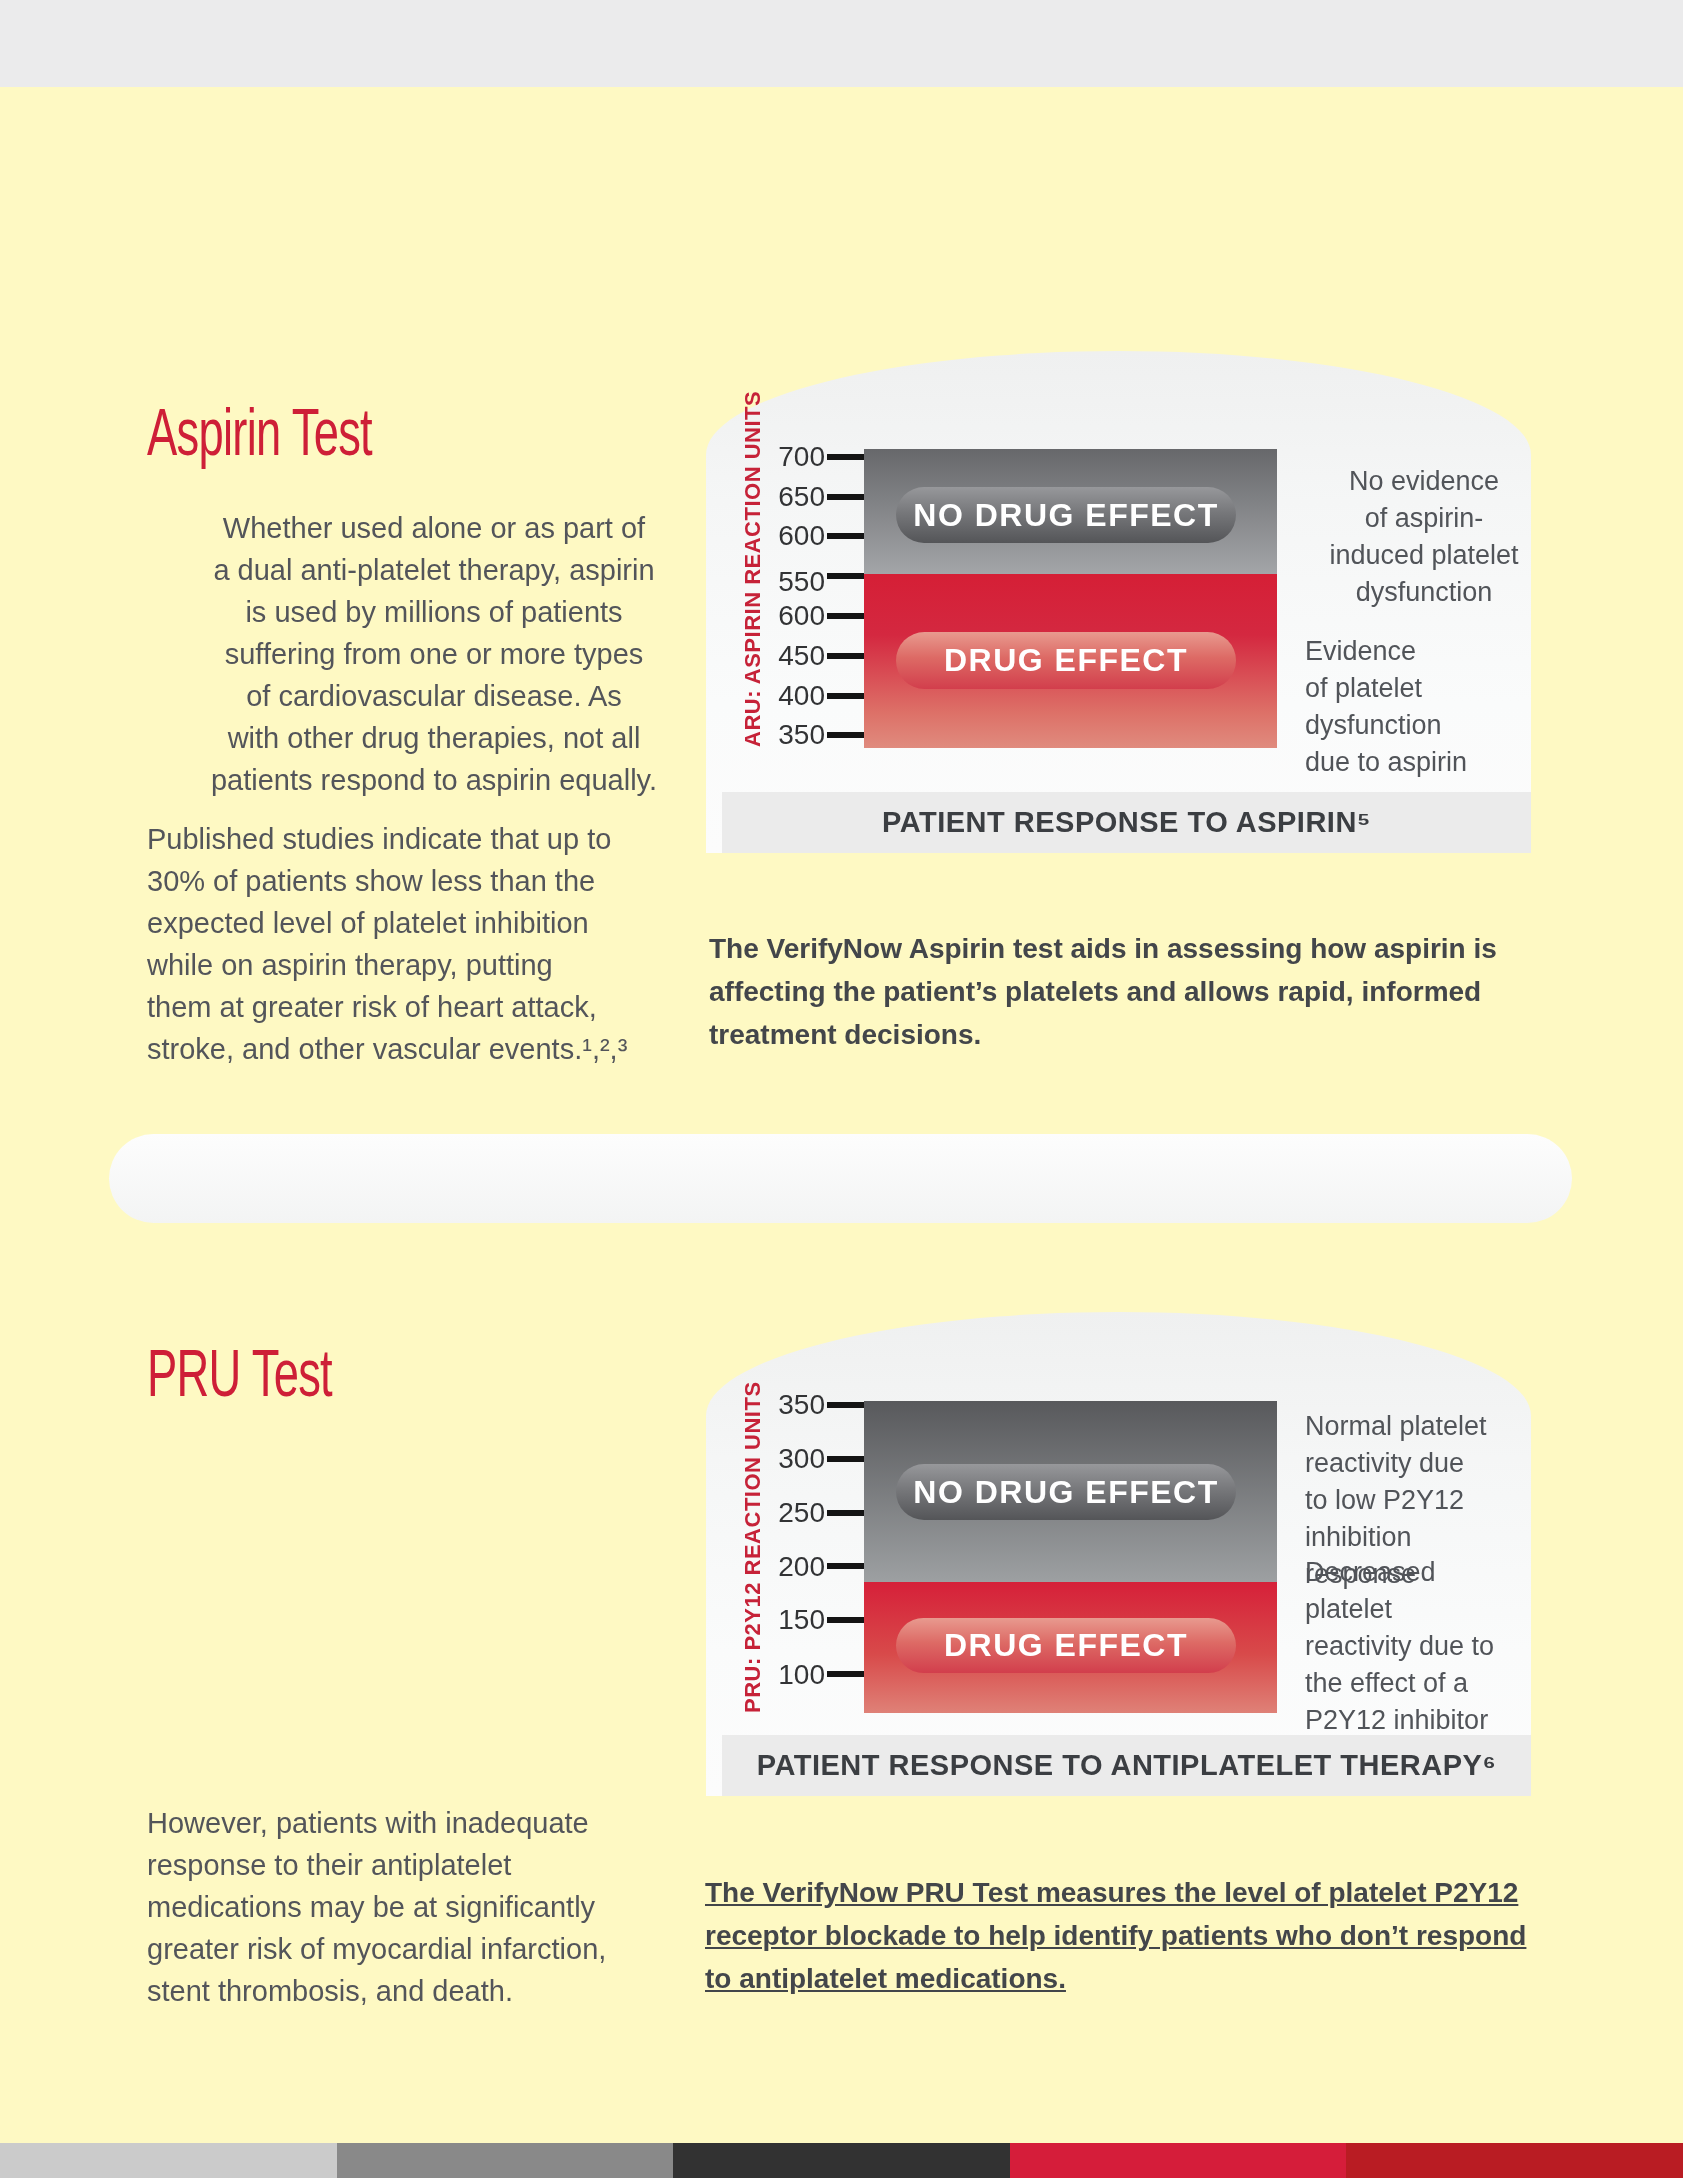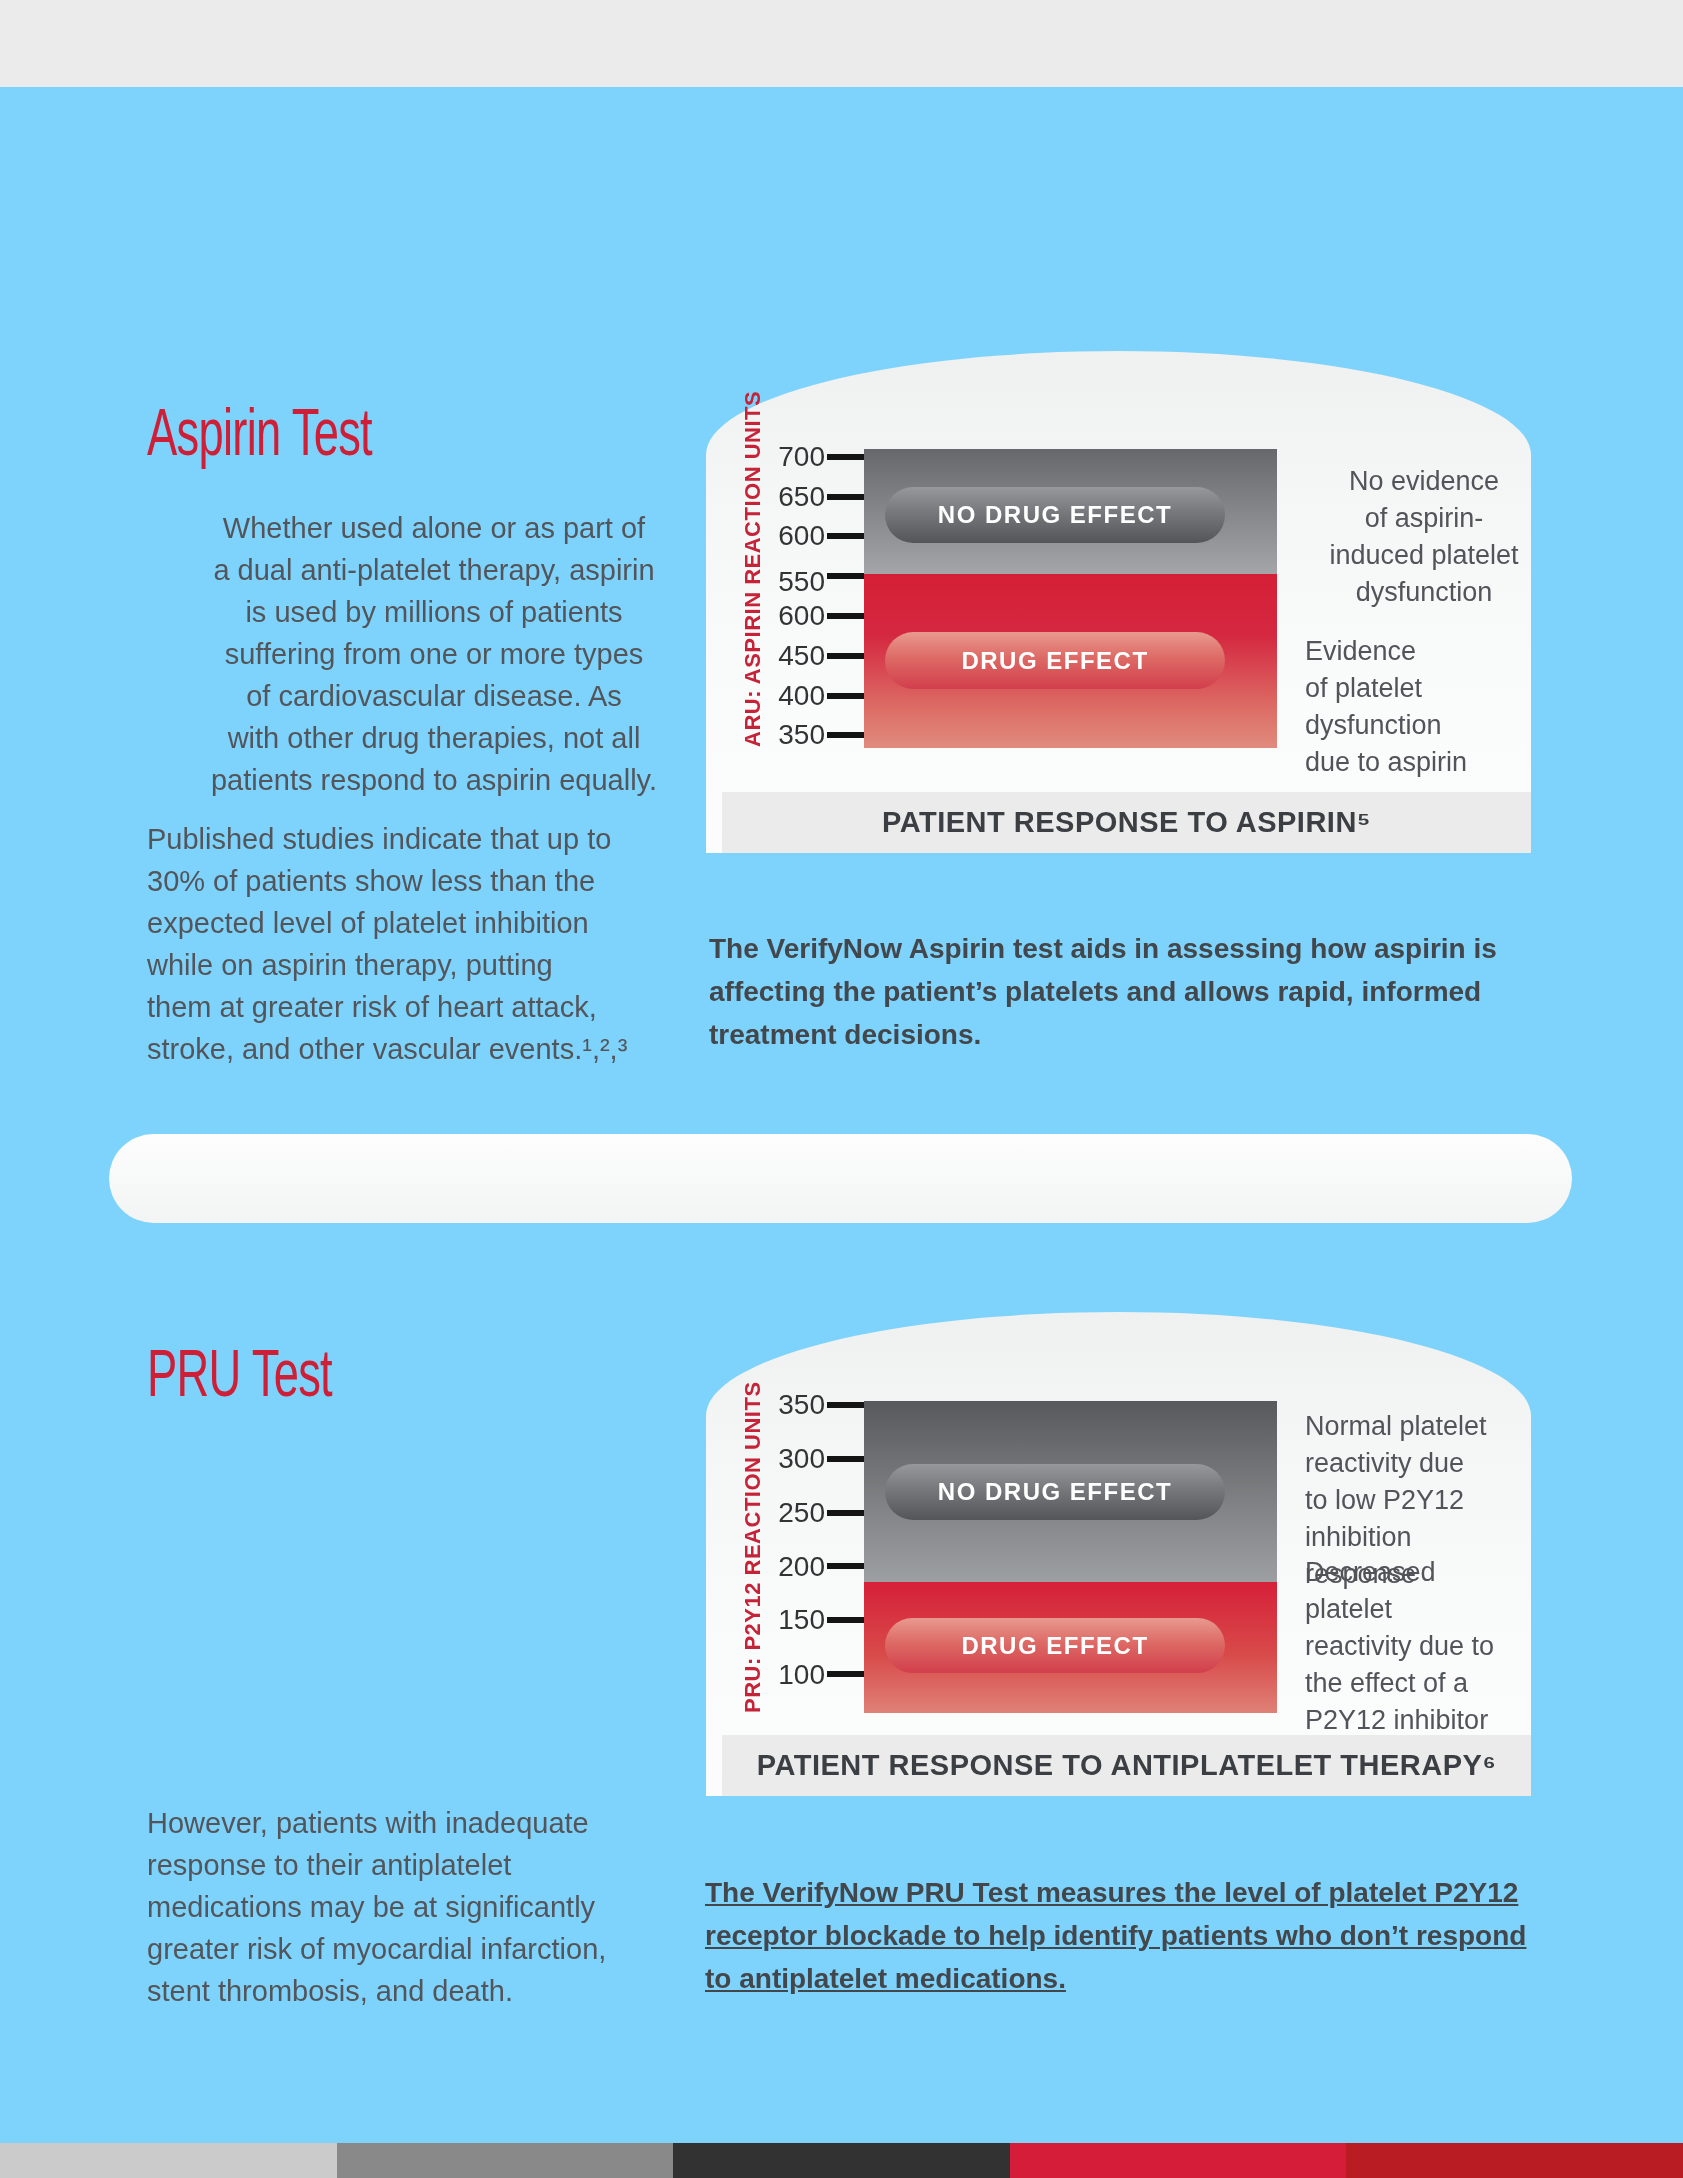--- a/index.html
+++ b/index.html
@@ -1,16 +1,16 @@
 <!DOCTYPE html>
 <html><head>
 <meta charset="utf-8">
 <style>
   html,body{margin:0;padding:0;background:#ffffff;}
-  .page{position:relative;width:1683px;height:2178px;background:#7dd3fc;overflow:hidden;
+  .page{position:relative;width:1683px;height:2178px;background:#fef9c3;overflow:hidden;
         font-family:"Liberation Sans","DejaVu Sans",sans-serif;}
   .topband{position:absolute;left:0;top:0;width:1683px;height:87px;background:#ebebec;}
 
   .section-title{position:absolute;color:#ce1f37;font-size:63px;font-weight:400;
         letter-spacing:-1px;white-space:nowrap;transform:scale(0.72,1.06);transform-origin:left top;}
   .body-text{position:absolute;width:574px;font-size:29px;line-height:42px;color:#53555a;
         white-space:pre-line;}
   .statement{position:absolute;width:871px;font-size:28px;line-height:43px;font-weight:700;
         color:#43464a;white-space:pre-line;}
 
@@ -30,22 +30,22 @@
   .tick-label{position:absolute;left:28px;width:91px;text-align:right;font-size:28px;
         line-height:32px;color:#323335;}
   .tick-mark{position:absolute;left:121px;width:41px;height:6px;background:#141414;}
 
   .zone{position:absolute;left:158px;width:413px;}
   .zone-gray1{background:linear-gradient(180deg,#67686b 0%,#a3a5a8 100%);}
   .zone-red1{background:linear-gradient(180deg,#d51f36 0%,#d42840 35%,#dd7168 80%,#e08b7e 100%);}
   .zone-gray2{background:linear-gradient(180deg,#58595c 0%,#9da0a2 100%);}
   .zone-red2{background:linear-gradient(180deg,#d62039 0%,#d84a4a 55%,#df8177 100%);}
 
-  .pill{position:absolute;left:179px;width:340px;border-radius:29px;display:flex;
-        align-items:center;justify-content:center;color:#ffffff;font-weight:700;font-size:24px;
+  .pill{position:absolute;left:190px;width:340px;border-radius:29px;display:flex;
+        align-items:center;justify-content:center;color:#ffffff;font-weight:700;font-size:32px;
         letter-spacing:1.5px;white-space:nowrap;}
   .pill-gray{background:linear-gradient(180deg,#97989b 0%,#77787b 45%,#545558 100%);}
   .pill-red{background:linear-gradient(180deg,#e89a8f 0%,#dd6a65 45%,#d23e4c 100%);}
 
   .annotation{position:absolute;left:599px;width:238px;font-size:27px;line-height:37px;
         color:#515459;white-space:pre-line;}
 
   .divider{position:absolute;left:109px;top:1134px;width:1463px;height:89px;border-radius:48px;
         background:linear-gradient(180deg,#fdfdfd 0%,#f3f4f4 100%);}
 

